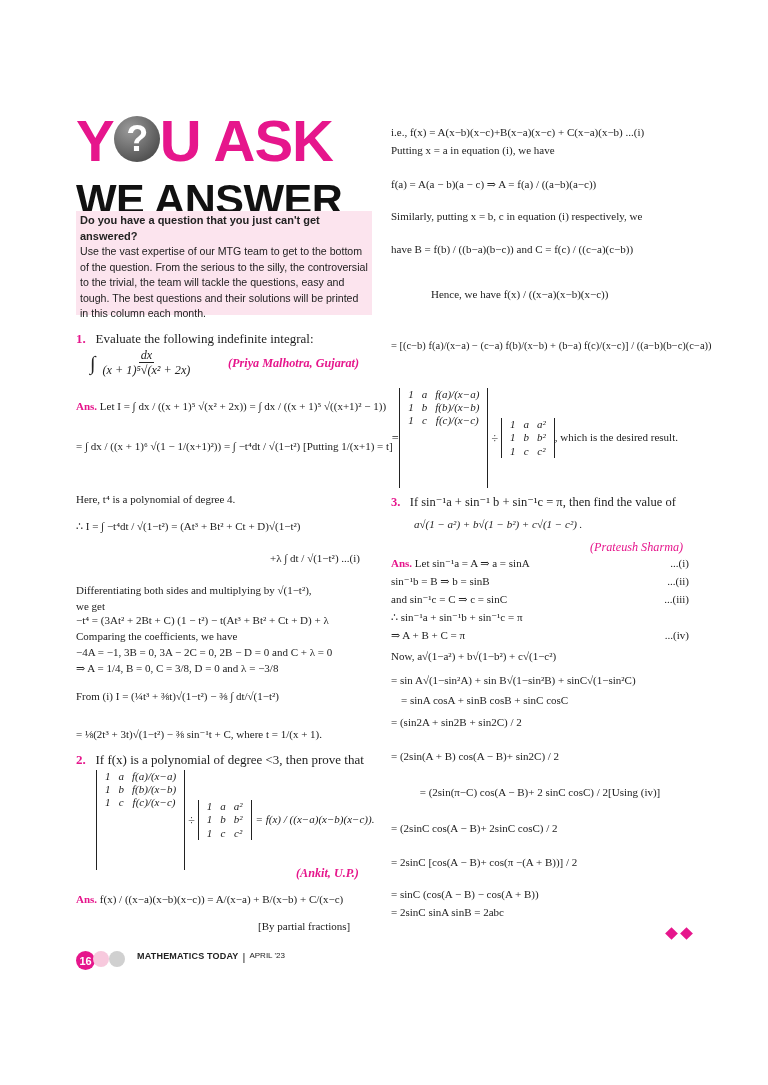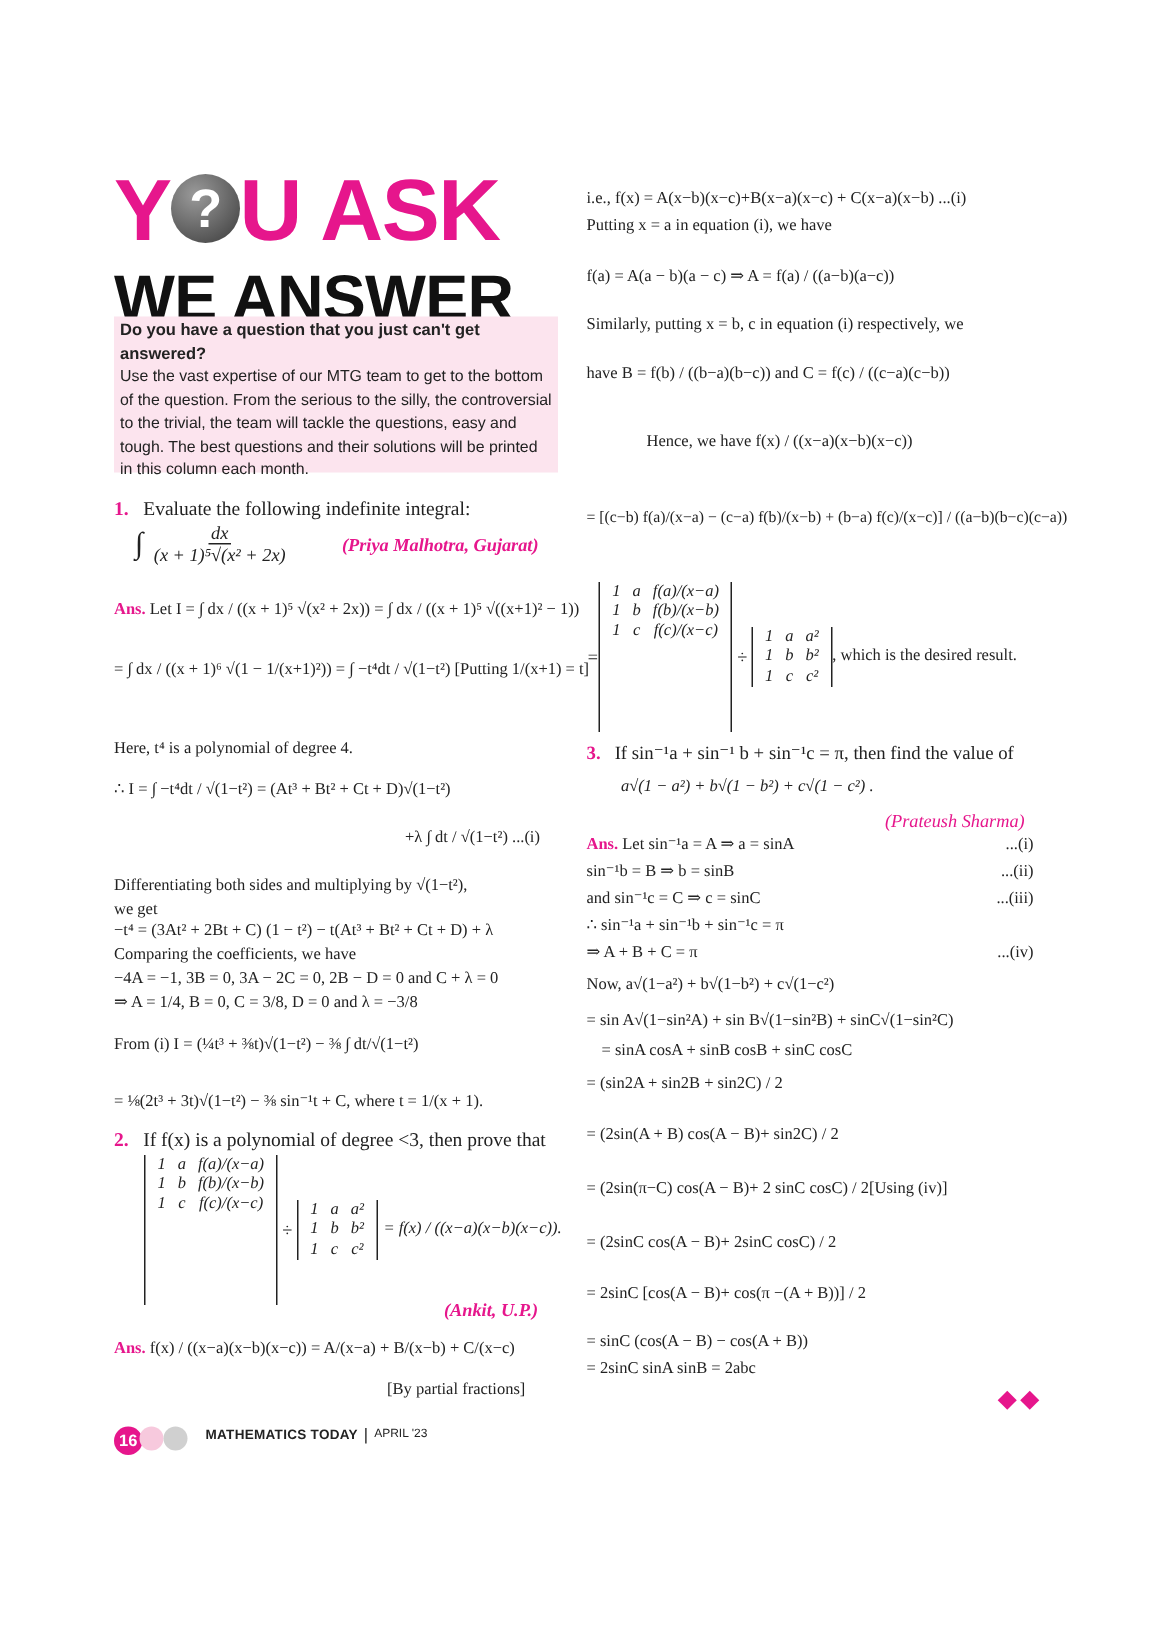--- a/index.html
+++ b/index.html
@@ -209,21 +209,21 @@
     <div class="abs small" style="left:391px;top:611px;">∴    sin⁻¹a + sin⁻¹b + sin⁻¹c = π</div>
     <div class="abs small" style="left:391px;top:629px;width:298px;display:flex;justify-content:space-between;">
       <span>⇒   A + B + C = π</span>
         <span>...(iv)</span>
     </div>
     <div class="abs small" style="left:391px;top:650px;">Now, a√(1−a²) + b√(1−b²) + c√(1−c²)</div>
     <div class="abs small" style="left:391px;top:674px;font-size:11px;">=  sin A√(1−sin²A) + sin B√(1−sin²B) + sinC√(1−sin²C)</div>
     <div class="abs small" style="left:391px;top:694px;margin-left:10px;">= sinA cosA + sinB cosB + sinC cosC</div>
     <div class="abs small" style="left:391px;top:716px;">= (sin2A + sin2B + sin2C) / 2</div>
     <div class="abs small" style="left:391px;top:750px;">= (2sin(A + B) cos(A − B)+ sin2C) / 2</div>
-    <div class="abs small" style="left:391px;top:786px;width:298px;display:flex;justify-content:flex-start;">
+    <div class="abs small" style="left:391px;top:786px;width:298px;display:flex;justify-content:center;">
       <span>= (2sin(π−C) cos(A − B)+ 2 sinC cosC) / 2</span>
         <span>[Using (iv)]</span>
     </div>
     <div class="abs small" style="left:391px;top:822px;">= (2sinC cos(A − B)+ 2sinC cosC) / 2</div>
     <div class="abs small" style="left:391px;top:856px;">= 2sinC [cos(A − B)+ cos(π −(A + B))] / 2</div>
     <div class="abs small" style="left:391px;top:888px;">= sinC (cos(A − B) − cos(A + B))</div>
     <div class="abs small" style="left:391px;top:906px;">= 2sinC sinA sinB = 2abc</div>
   </div>
   <div class="abs" style="left:664px;top:927px;">
     <span class="diamond"></span><span class="diamond"></span>

